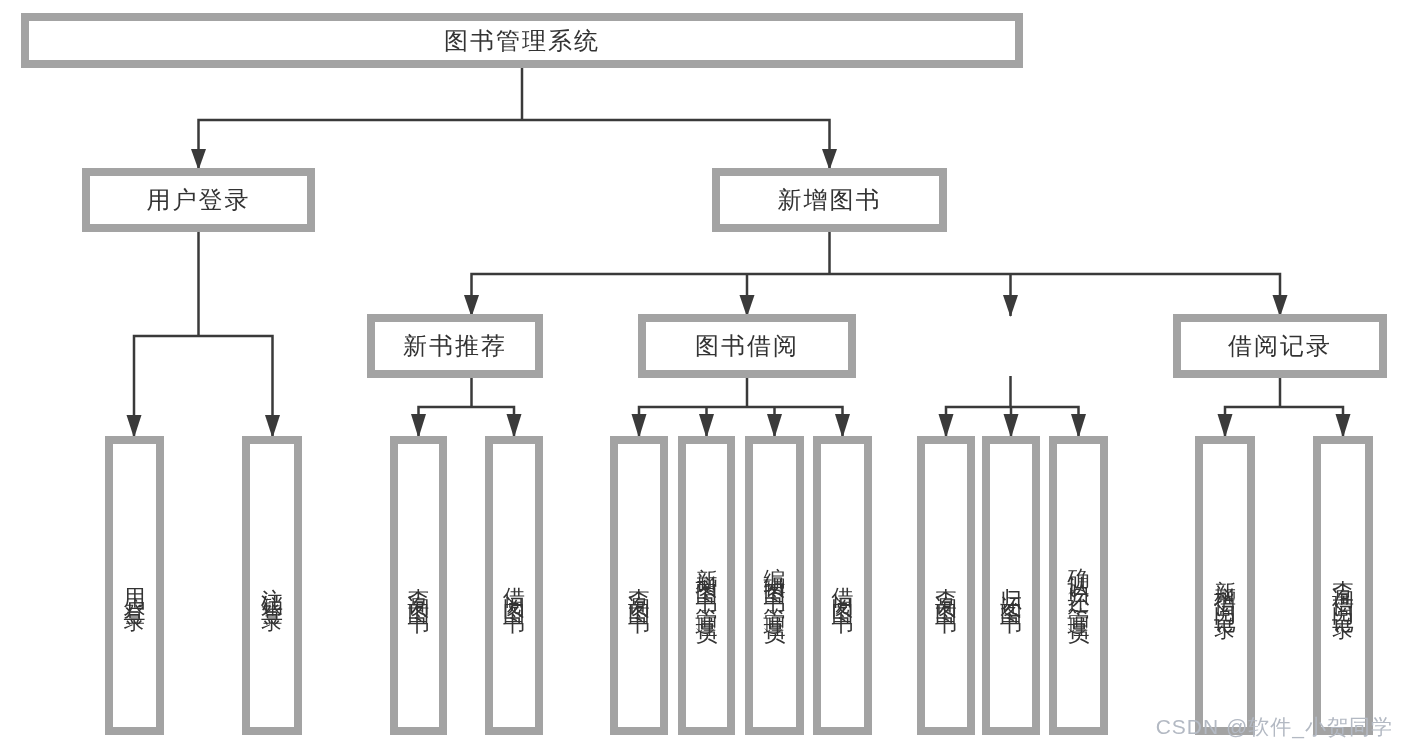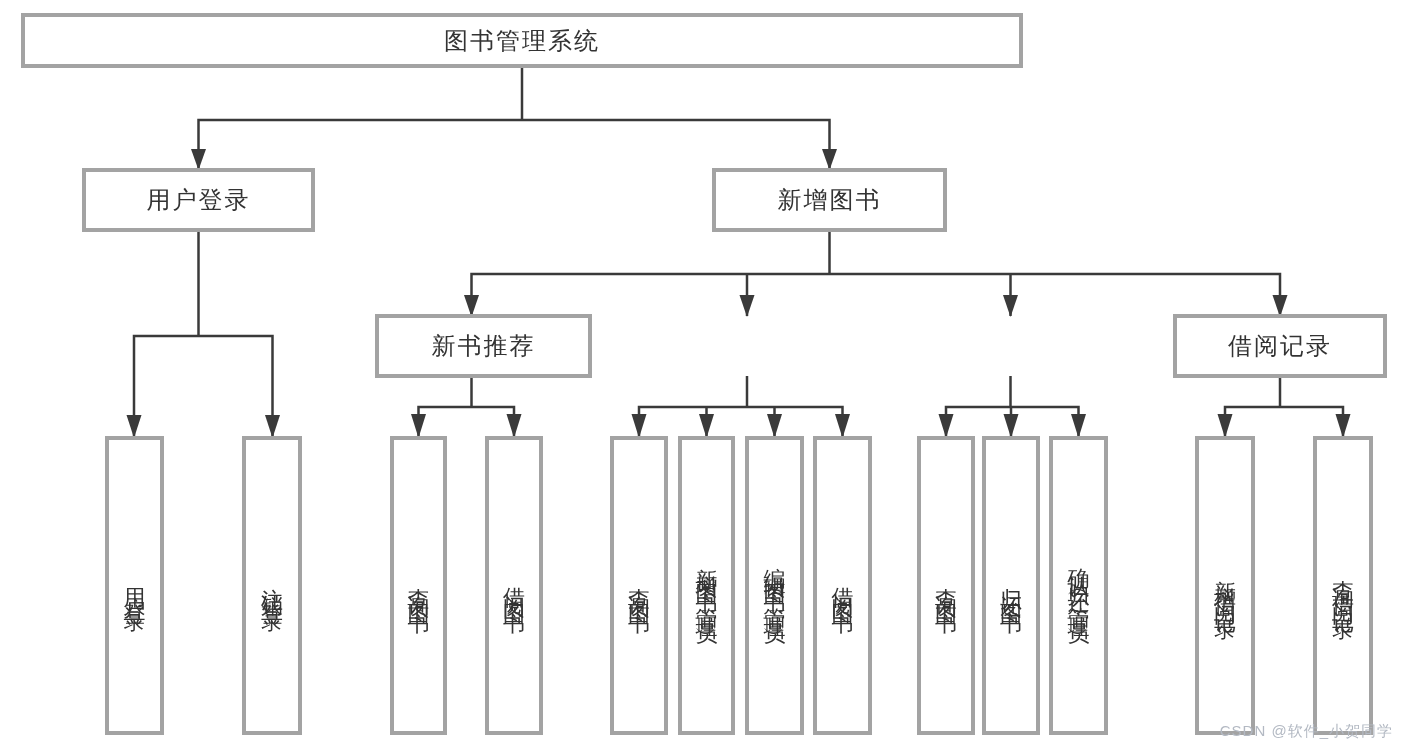--- a/index.html
+++ b/index.html
@@ -19,21 +19,21 @@
     position: absolute;
     left: 0;
     top: 0;
     width: 1405px;
     height: 747px;
     pointer-events: none;
   }
   .box {
     position: absolute;
     box-sizing: border-box;
-    border: 4px solid #a3a3a3;
+    border: 8px solid #a3a3a3;
     background: #ffffff;
     display: flex;
     align-items: center;
     justify-content: center;
     color: #333333;
   }
   .hlabel {
     font-size: 24px;
     letter-spacing: 2px;
     color: #333333;
@@ -45,21 +45,21 @@
     font-size: 22px;
     line-height: 1;
     letter-spacing: 8px;
     color: #333333;
     white-space: nowrap;
   }
   .watermark {
     position: absolute;
     right: 12px;
     bottom: 6px;
-    font-size: 15px;
+    font-size: 21px;
     letter-spacing: 1px;
     color: #b3b9c3;
     white-space: nowrap;
   }
 </style>
 </head>
 <body>
 
 <div class="stage">
 
@@ -142,22 +142,25 @@
     <span class="hlabel">图书管理系统</span>
   </div>
 
   <div class="box" style="left:82px;top:168px;width:233px;height:64px">
     <span class="hlabel">用户登录</span>
   </div>
   <div class="box" style="left:712px;top:168px;width:235px;height:64px">
     <span class="hlabel">新增图书</span>
   </div>
 
-  <div class="box" style="left:375px;top:314px;width:217px;height:64px">
+  <div class="box" style="left:367px;top:314px;width:176px;height:64px">
     <span class="hlabel">新书推荐</span>
+  </div>
+  <div class="box" style="left:638px;top:314px;width:218px;height:64px">
+    <span class="hlabel">图书借阅</span>
   </div>
   <div class="box" style="left:1173px;top:314px;width:214px;height:64px">
     <span class="hlabel">借阅记录</span>
   </div>
 
   <div class="box" style="left:105px;top:436px;width:59px;height:299px">
     <span class="vlabel">用户登录</span>
   </div>
   <div class="box" style="left:242px;top:436px;width:60px;height:299px">
     <span class="vlabel">注销登录</span>

